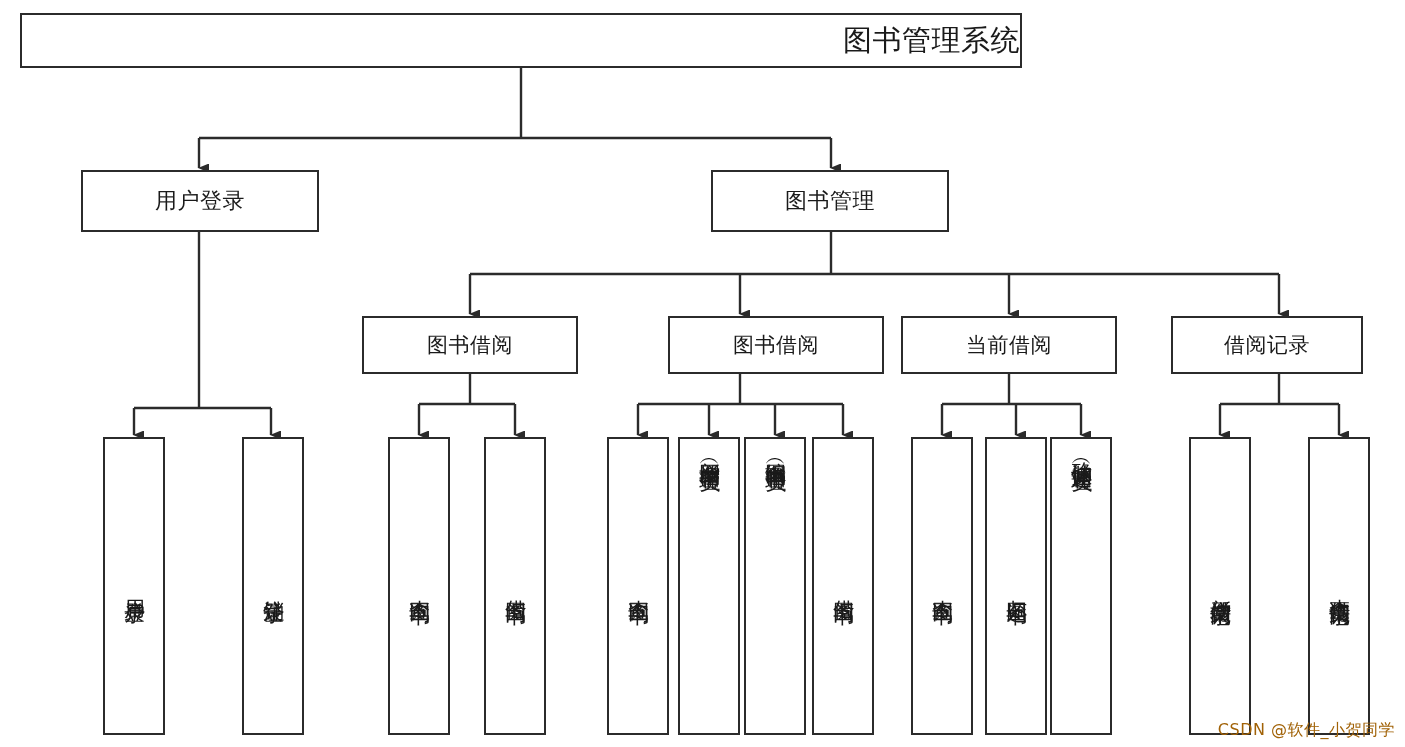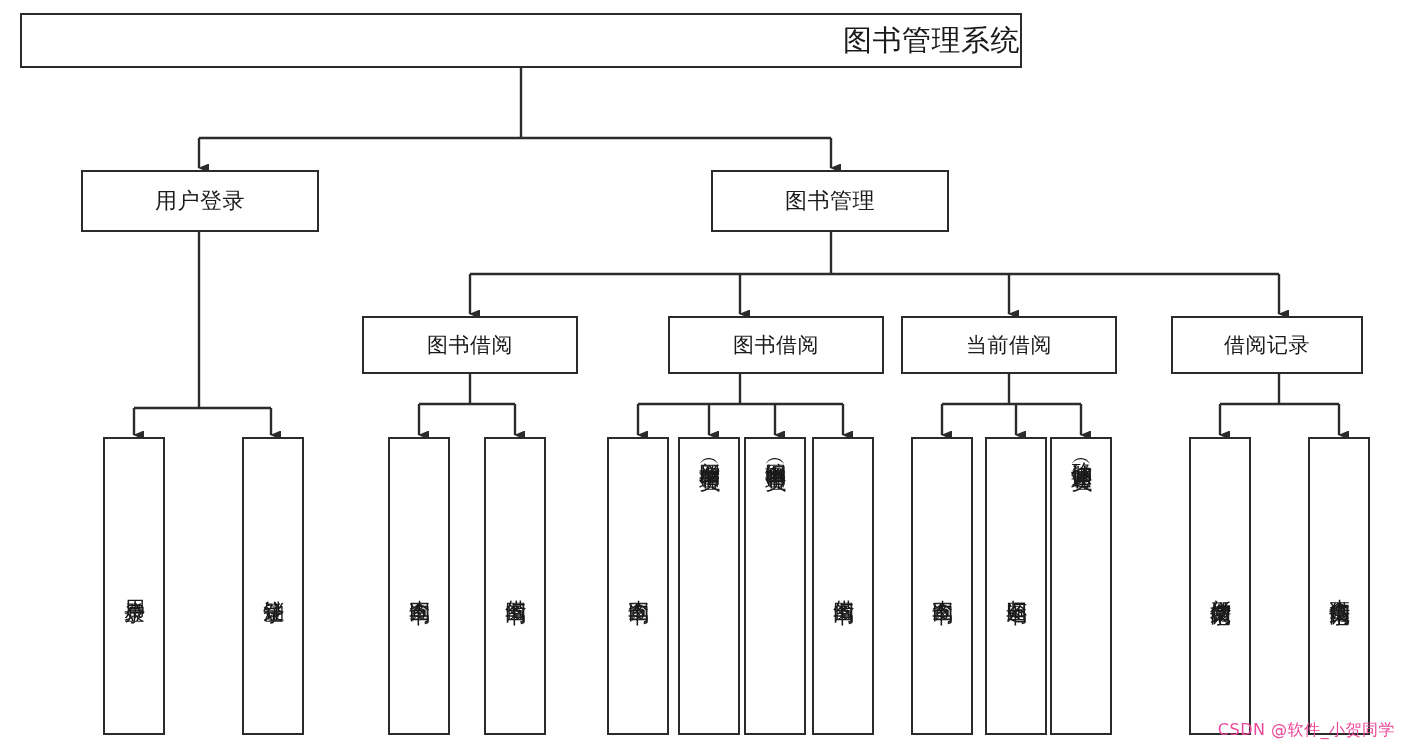--- a/index.html
+++ b/index.html
@@ -65,21 +65,21 @@
   }
   .leaf.centered {
     align-items: center;
     padding-top: 0;
   }
   .watermark {
     position: absolute;
     right: 10px;
     bottom: 6px;
     font-size: 16px;
-    color: #ec4899;
+    color: #a16207;
     letter-spacing: 0.5px;
     white-space: nowrap;
   }
 </style>
 </head>
 <body>
 
 <div id="canvas">
 
   <svg class="wires" viewBox="0 0 1405 747" xmlns="http://www.w3.org/2000/svg">

